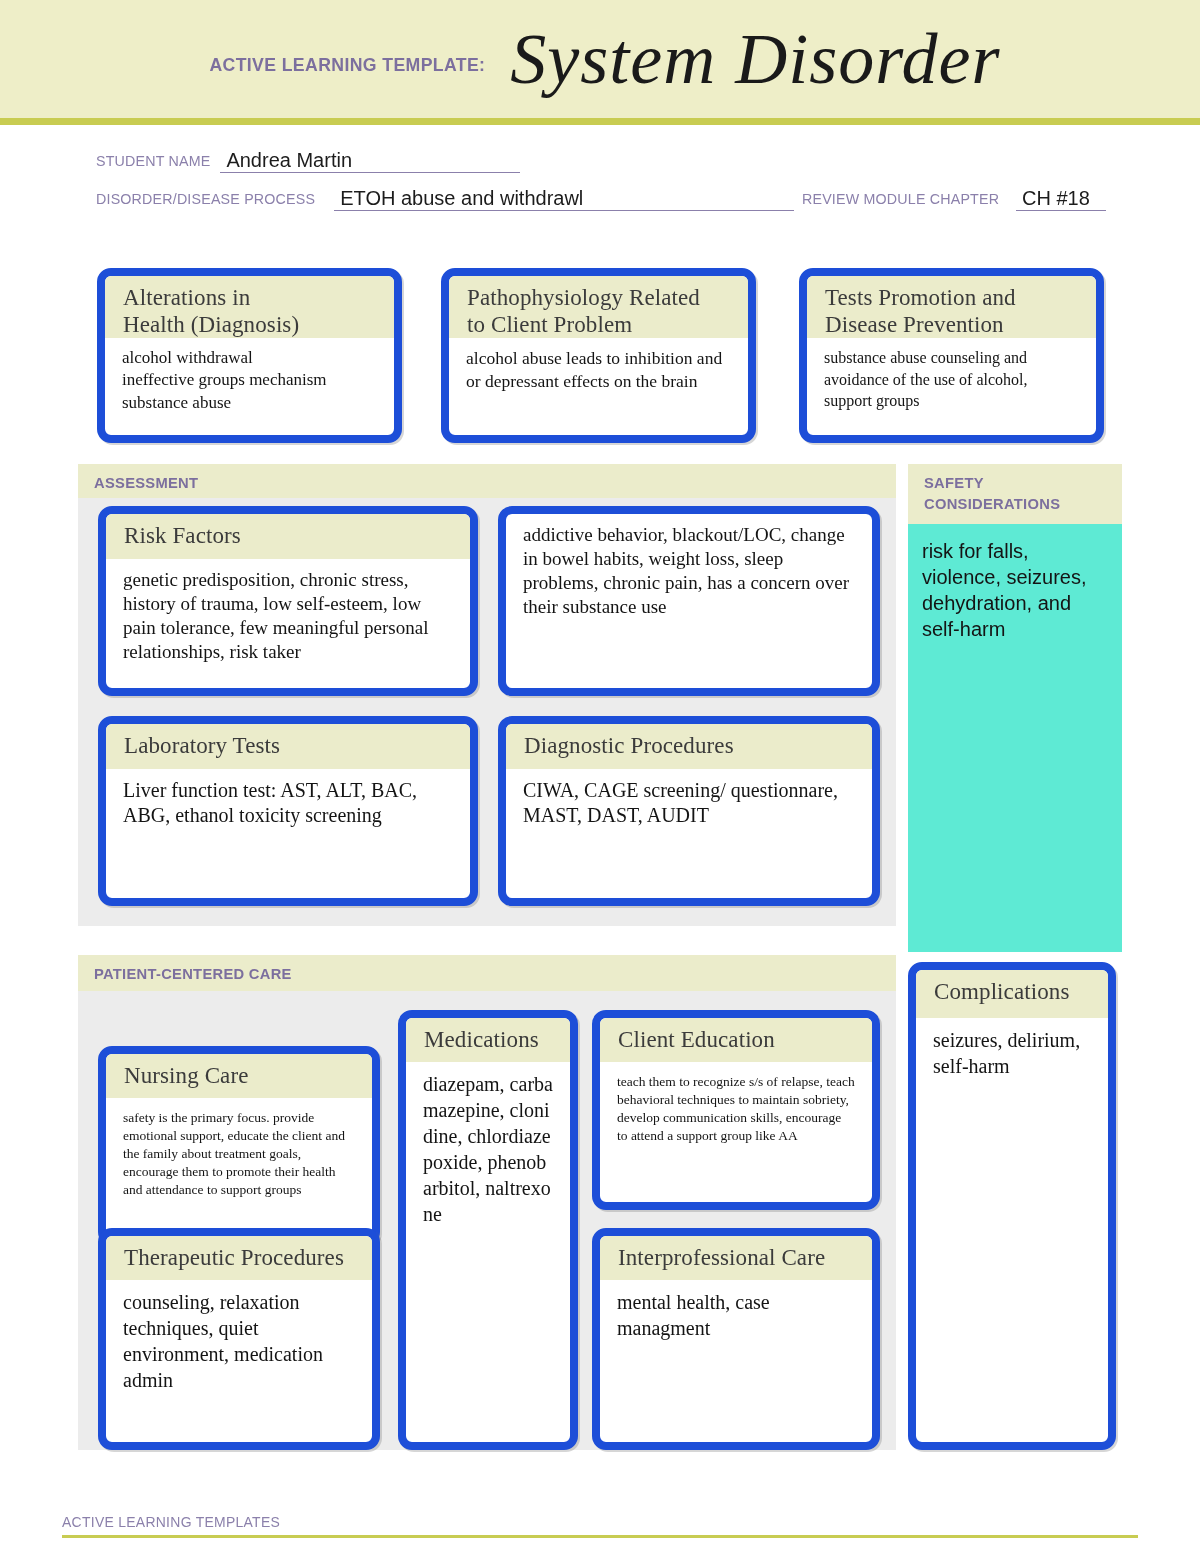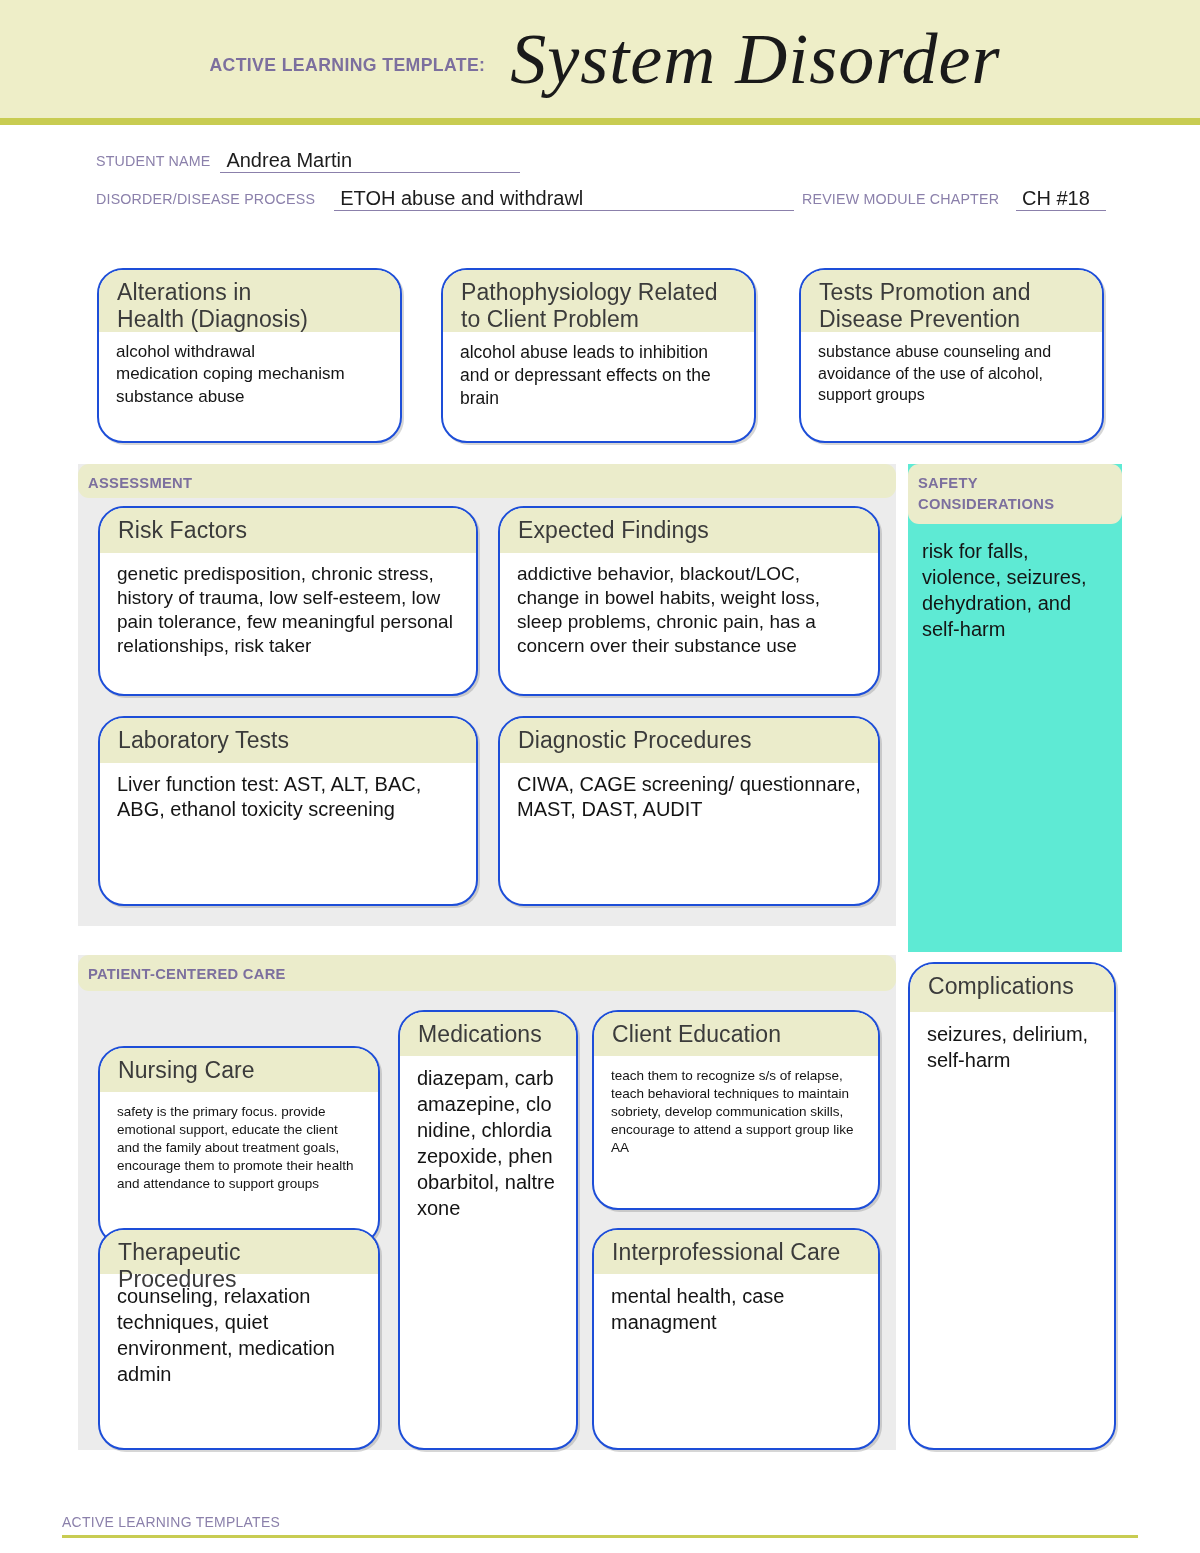--- a/index.html
+++ b/index.html
@@ -53,25 +53,26 @@
     font-family:"Liberation Sans",sans-serif;
   }
   .fv-name{min-width:290px;}
   .fv-disorder{min-width:450px;}
   .fv-chapter{min-width:80px;}
   .spacer-rev{width:208px;}
   
   .card{
     position:absolute;
     background:#ffffff;
-    border:2px solid #1d4ed8;
-    border-radius:26px;
+    border:8px solid #1d4ed8;
+    border-radius:14px;
     box-sizing:border-box;
     overflow:hidden;
     box-shadow:2px 2px 0 rgba(120,120,120,.30);
+    font-family:Liberation Serif, serif;
   }
   .card-head{
     background:#ebeccb;
     padding:9px 18px 10px 18px;
     box-sizing:border-box;
   }
   .card-head-title{
     font-size:23px;color:#3b3b3b;font-weight:400;
     line-height:1.17;letter-spacing:.1px;
   }
@@ -85,22 +86,21 @@
   
   .panel{
     position:absolute;
     background:#ececec;
     box-sizing:border-box;
   }
   .panel-head{
     background:#ebeccb;
     width:100%;
     box-sizing:border-box;
-    padding:9px 14px 9px 10px;
-    border-radius:11px;
+    padding:9px 14px 9px 16px;
   }
   .panel-head-title{
     font-size:15.5px;font-weight:700;color:#7c6f9e;
     letter-spacing:.3px;
     transform:scaleX(.95);transform-origin:left center;
     line-height:1.33;
   }
   
   .safety-panel{background:#5eead4;}
   .safety-body{
@@ -142,21 +142,21 @@
     <span class="fieldval fv-chapter">CH #18</span>
   </div>
 </div>
 
 <div class="card" style="left:97px;top:268px;width:305px;height:175px;">
   <div class="card-head" style="height:62px;">
     <div class="card-head-title" style="white-space:pre-line;">Alterations in
 Health (Diagnosis)</div>
   </div>
   <div class="card-body" style="font-size:17px;line-height:1.32;">alcohol withdrawal
-medication coping mechanism
+ineffective groups mechanism
 substance abuse</div>
 </div>
 
 <div class="card" style="left:441px;top:268px;width:315px;height:175px;">
   <div class="card-head" style="height:62px;">
     <div class="card-head-title" style="white-space:pre-line;">Pathophysiology Related
 to Client Problem</div>
   </div>
   <div class="card-body" style="font-size:17.5px;line-height:1.32;white-space:normal;">alcohol abuse leads to inhibition and or depressant effects on the brain</div>
 </div>
@@ -176,23 +176,20 @@
 </div>
 
 <div class="card" style="left:98px;top:506px;width:380px;height:190px;">
   <div class="card-head" style="height:45px;">
     <div class="card-head-title">Risk Factors</div>
   </div>
   <div class="card-body" style="white-space:normal;">genetic predisposition, chronic stress, history of trauma, low self-esteem, low pain tolerance, few meaningful personal relationships, risk taker</div>
 </div>
 
 <div class="card" style="left:498px;top:506px;width:382px;height:190px;">
-  <div class="card-head" style="height:45px;">
-    <div class="card-head-title">Expected Findings</div>
-  </div>
   <div class="card-body" style="white-space:normal;">addictive behavior, blackout/LOC, change in bowel habits, weight loss, sleep problems, chronic pain, has a concern over their substance use</div>
 </div>
 
 <div class="card" style="left:98px;top:716px;width:380px;height:190px;">
   <div class="card-head" style="height:45px;">
     <div class="card-head-title">Laboratory Tests</div>
   </div>
   <div class="card-body" style="font-size:20px;white-space:normal;">Liver function test: AST, ALT, BAC, ABG, ethanol toxicity screening</div>
 </div>
 

